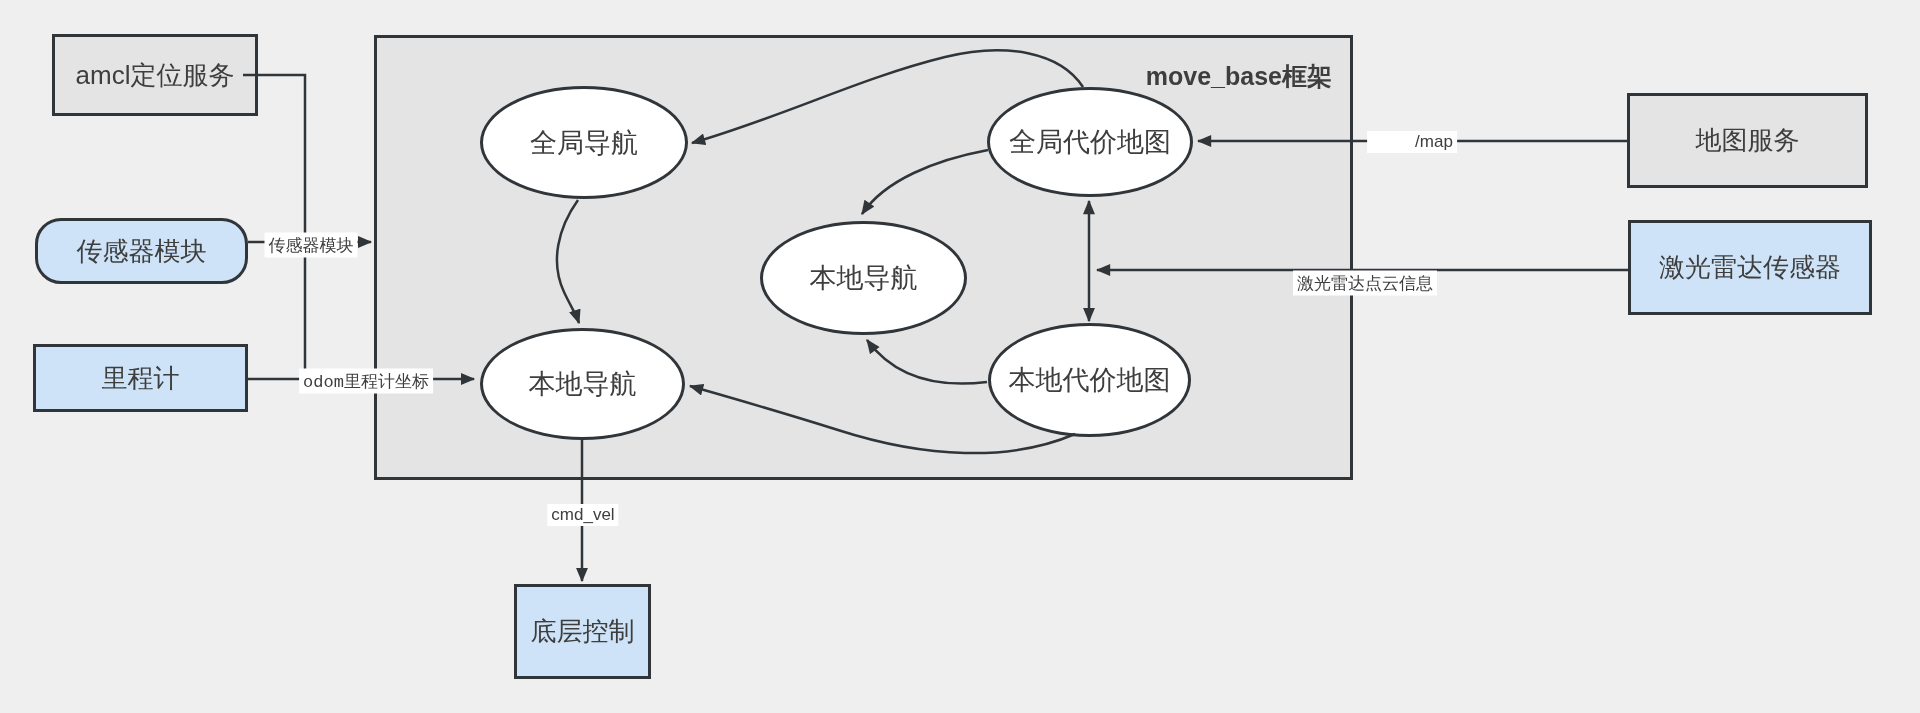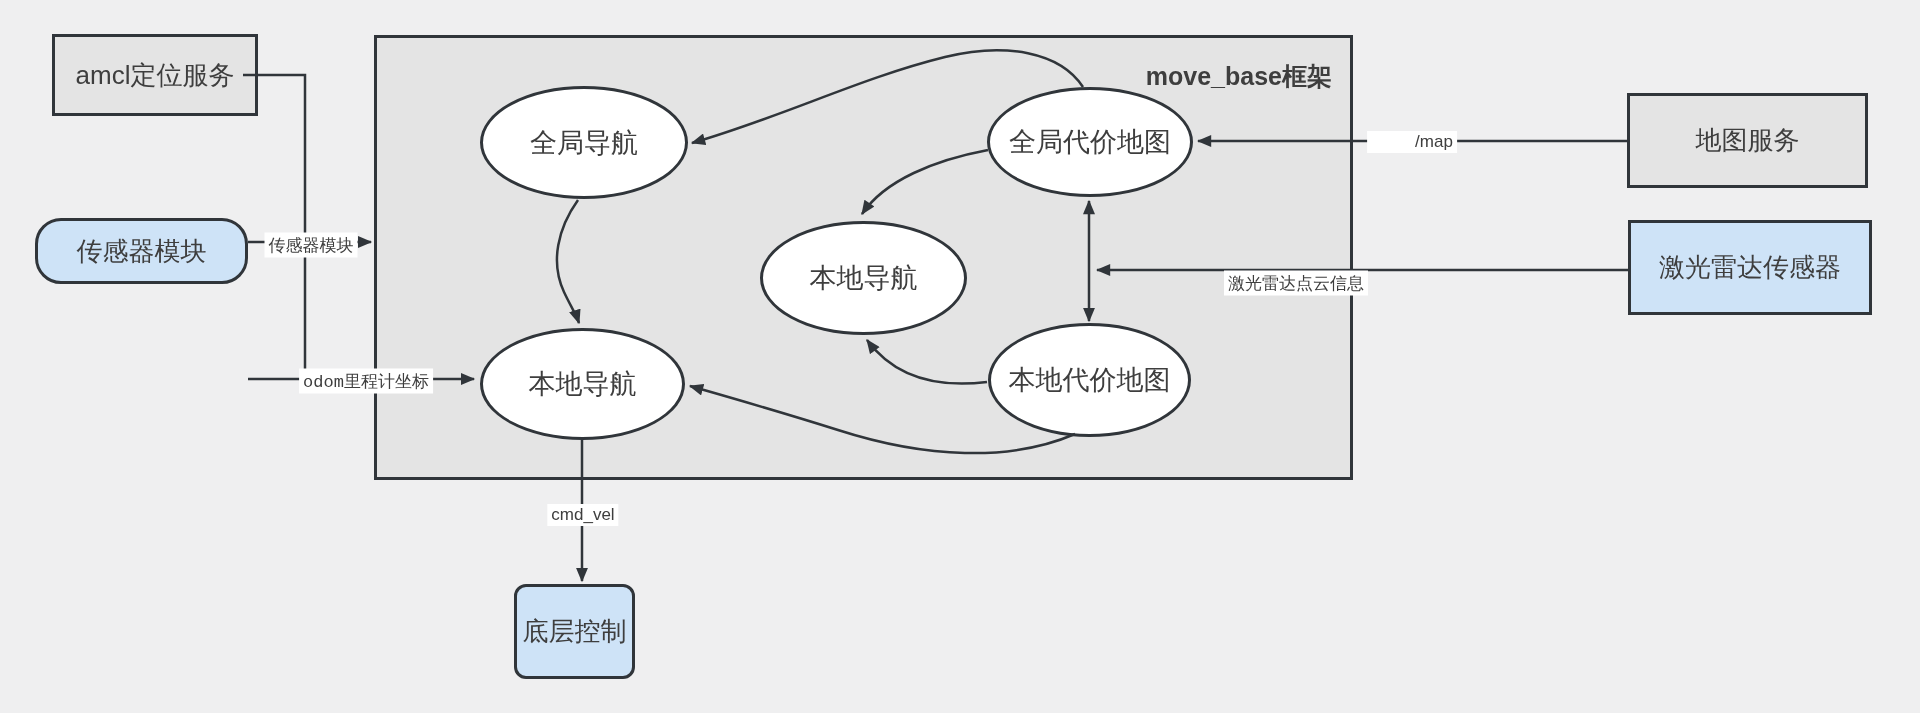--- a/index.html
+++ b/index.html
@@ -70,47 +70,50 @@
     color: var(--text, #3e3e3e);
     white-space: nowrap;
     pointer-events: none;
   }
   
   #node-amcl        { left: 37px;   top: 34px;  width: 206px; height: 82px; margin-left: 15px; }
   #node-sensor      { left: 35px;   top: 218px; width: 213px; height: 66px; border-radius: 26px; }
   #node-odometer    { left: 33px;   top: 344px; width: 215px; height: 68px; }
   #node-map-service { left: 1627px; top: 93px;  width: 241px; height: 95px; }
   #node-lidar       { left: 1628px; top: 220px; width: 244px; height: 95px; }
-  #node-base-control{ left: 514px;  top: 584px; width: 121px; height: 95px; border-radius: 12px; }
+  #node-base-control{ left: 514px;  top: 584px; width: 137px; height: 95px; }
   #el-global-nav        { left: 480px; top: 86px;  width: 208px; height: 113px; }
   #el-global-costmap    { left: 987px; top: 87px;  width: 206px; height: 110px; }
   #el-motion-correction { left: 760px; top: 221px; width: 207px; height: 114px; }
   #el-local-nav         { left: 480px; top: 328px; width: 205px; height: 112px; }
   #el-local-costmap     { left: 988px; top: 323px; width: 203px; height: 114px; }
   
   #lbl-tf        { left: 311px;  top: 245px; }
   #lbl-odom      { left: 366px;  top: 381px; font-family: Liberation Mono, monospace; }
   #lbl-map       { left: 1412px; top: 142px; padding-left: 48px; }
-  #lbl-laser     { left: 1296px; top: 283px; font-family: Liberation Serif, serif; }
+  #lbl-laser     { left: 1365px; top: 283px; font-family: Liberation Serif, serif; }
   #lbl-cmdvel    { left: 583px;  top: 515px; }
 </style>
 </head>
 <body>
 
 <div class="canvas">
 
   <div class="frame">
     <span class="frame-title">move_base框架</span>
   </div>
 
   <div class="node gray" id="node-amcl">
     <span>amcl定位服务</span>
   </div>
   <div class="node blue" id="node-sensor">
     <span>传感器模块</span>
+  </div>
+  <div class="node blue" id="node-odometer">
+    <span>里程计</span>
   </div>
   <div class="node gray" id="node-map-service">
     <span>地图服务</span>
   </div>
   <div class="node blue" id="node-lidar">
     <span>激光雷达传感器</span>
   </div>
   <div class="node blue" id="node-base-control">
     <span>底层控制</span>
   </div>

